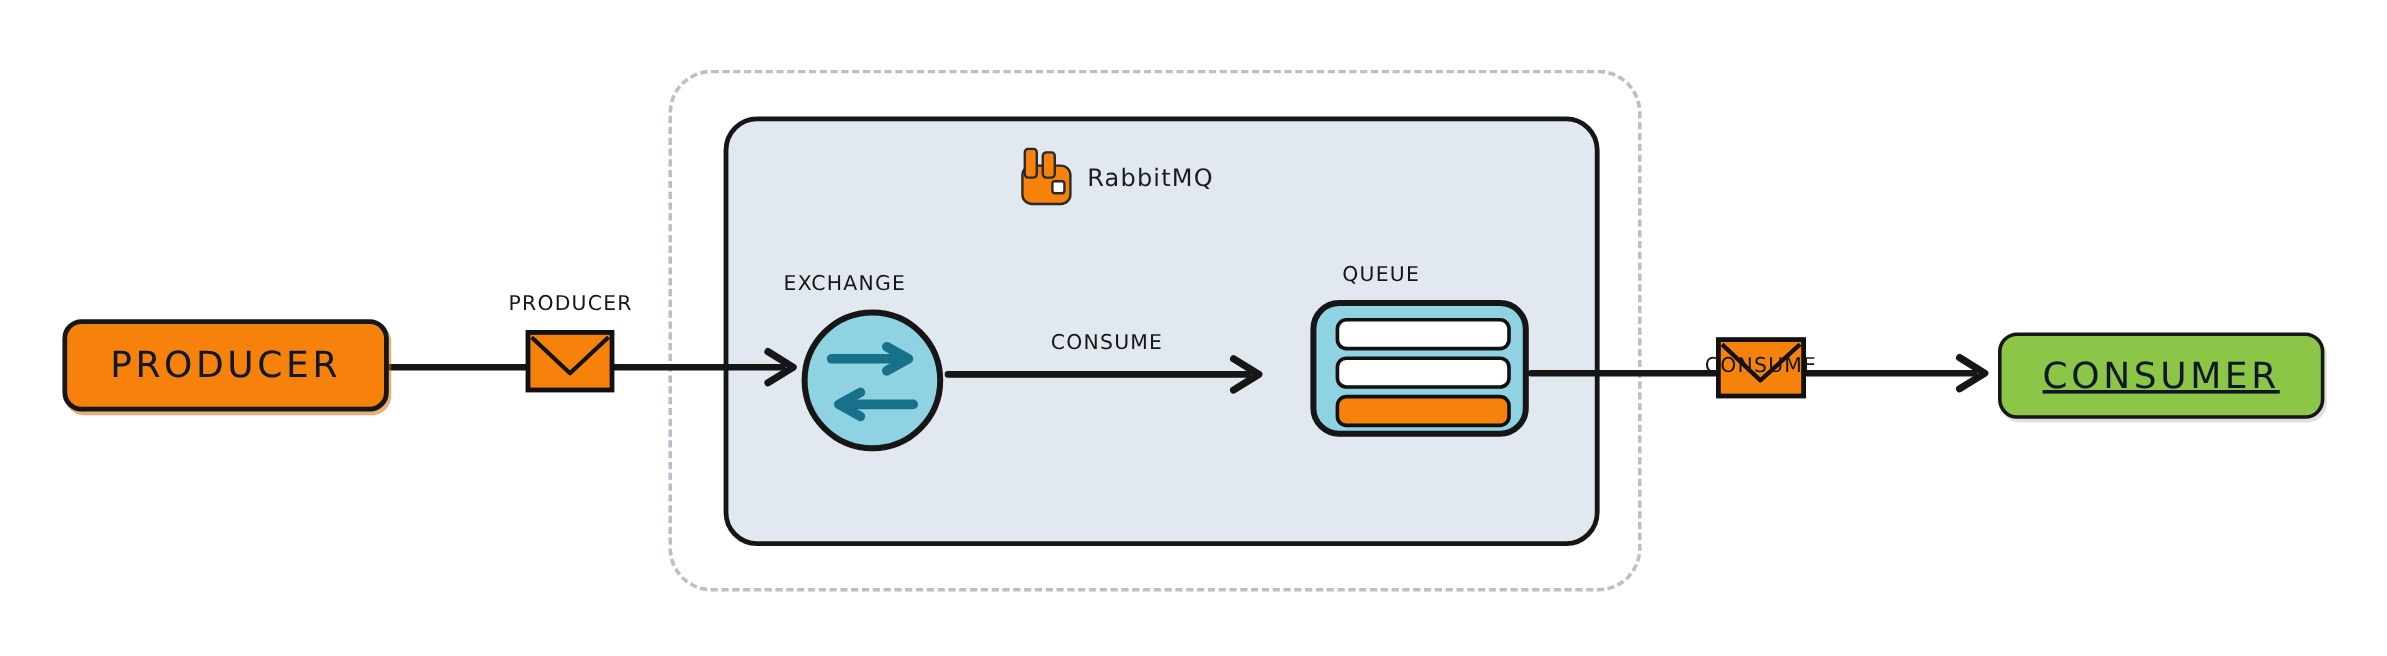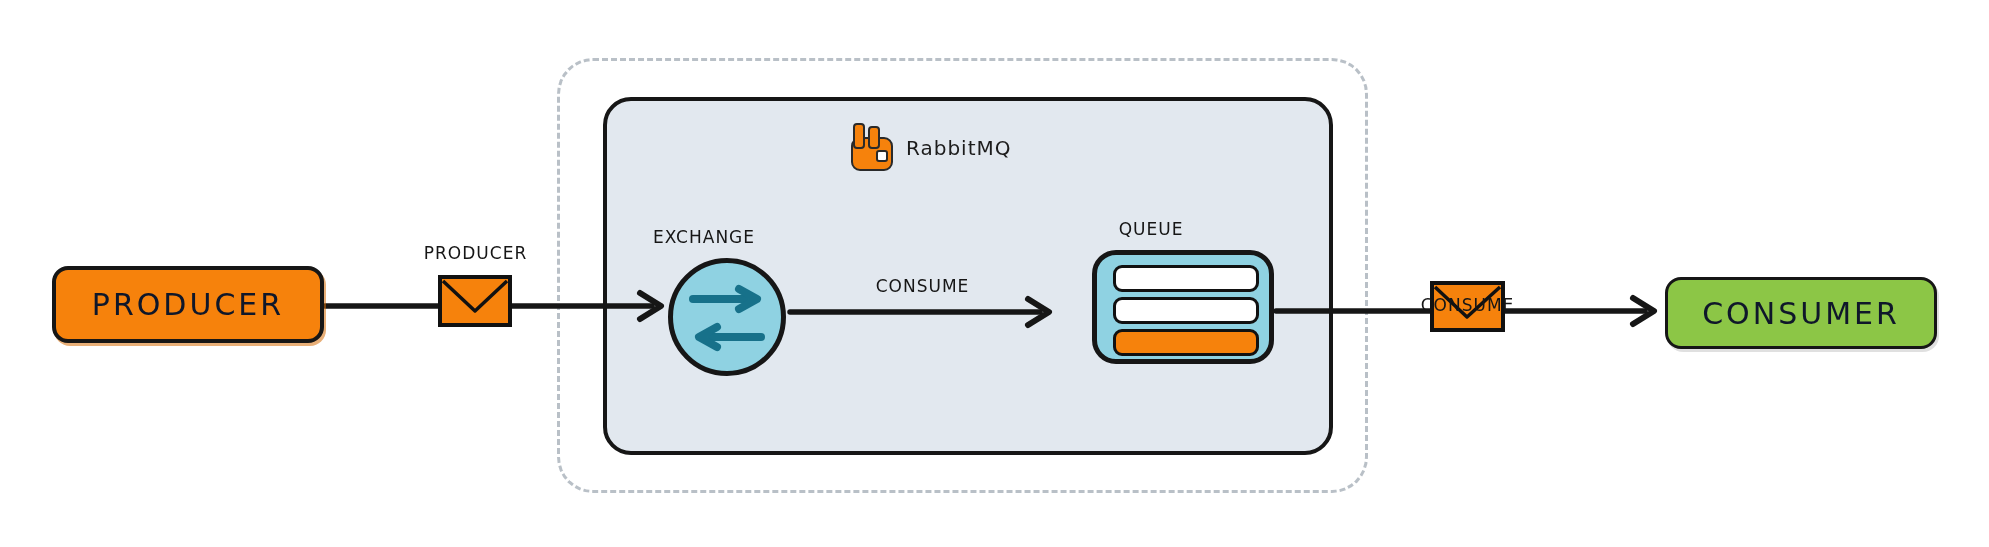--- a/index.html
+++ b/index.html
@@ -52,20 +52,21 @@
     left:52px;top:266px;width:272px;height:77px;
     background:var(--orange);
     border:4px solid var(--stroke);border-radius:16px;
     box-shadow:2px 3px 0 rgba(214,110,10,.55);
   }
   .consumer{
     left:1665px;top:277px;width:272px;height:72px;
     background:var(--green);
     border:3.5px solid var(--stroke);border-radius:16px;
     box-shadow:2px 3px 0 rgba(0,0,0,.12);
+    text-decoration:underline;
   }
   
   .exchange-circle{
     position:absolute;left:668px;top:258px;width:118px;height:118px;
     background:var(--light-blue);
     border:5px solid var(--stroke);border-radius:50%;
     box-sizing:border-box;
     display:flex;align-items:center;justify-content:center;
   }
   

